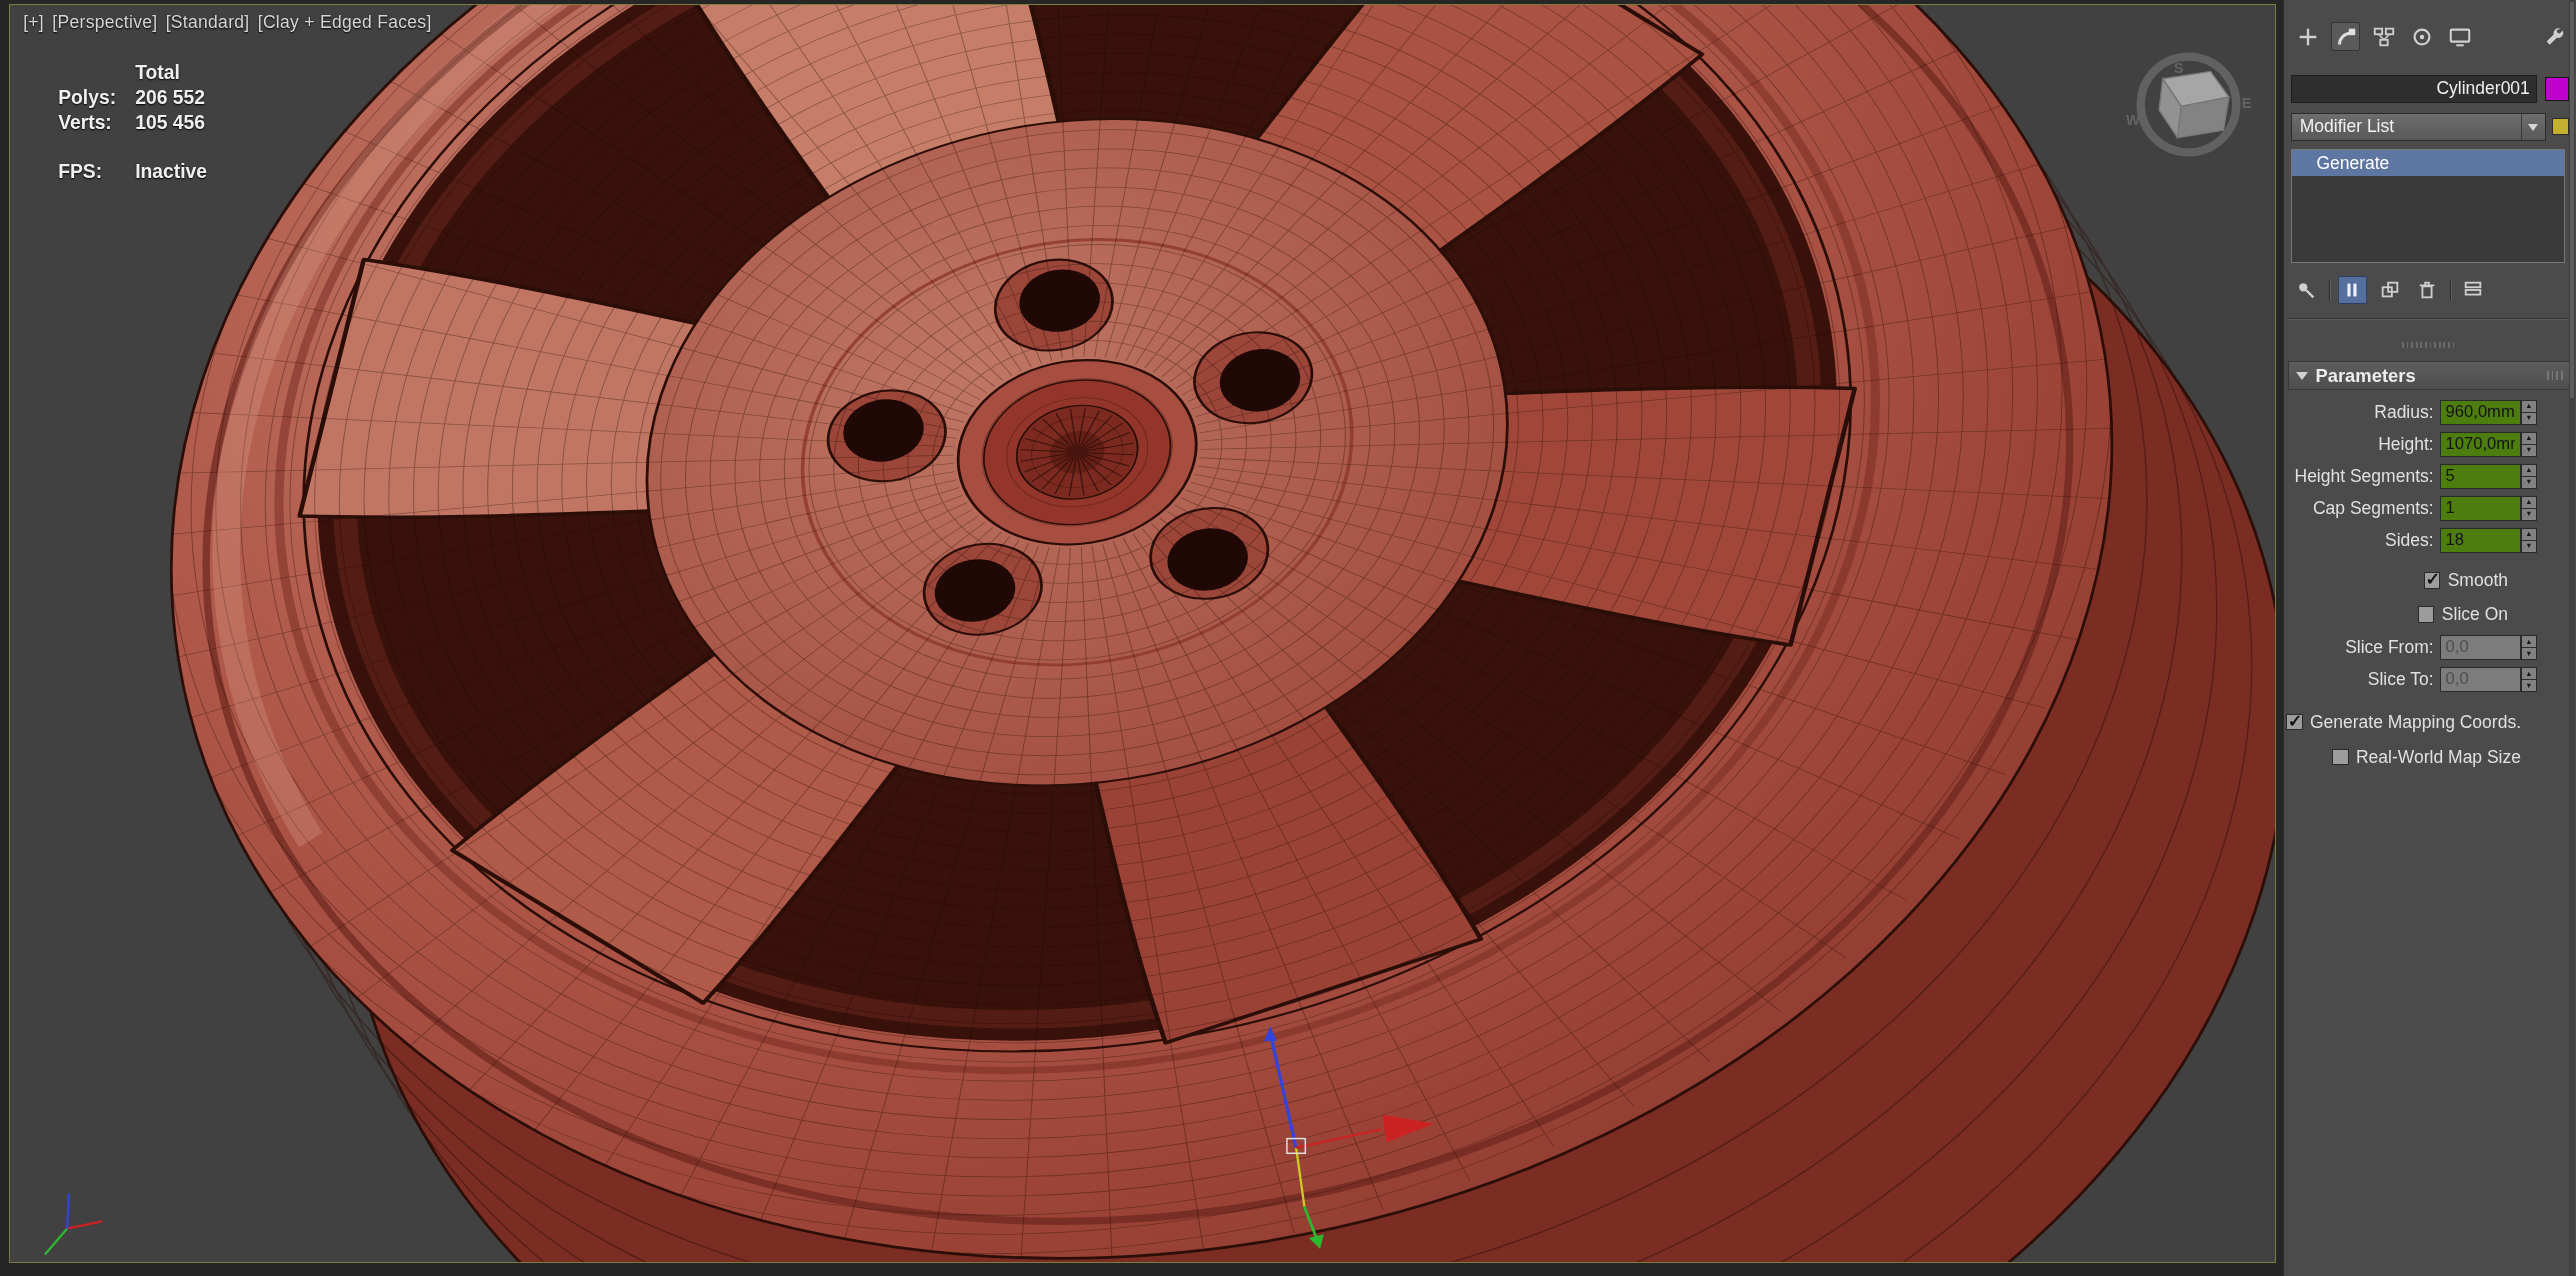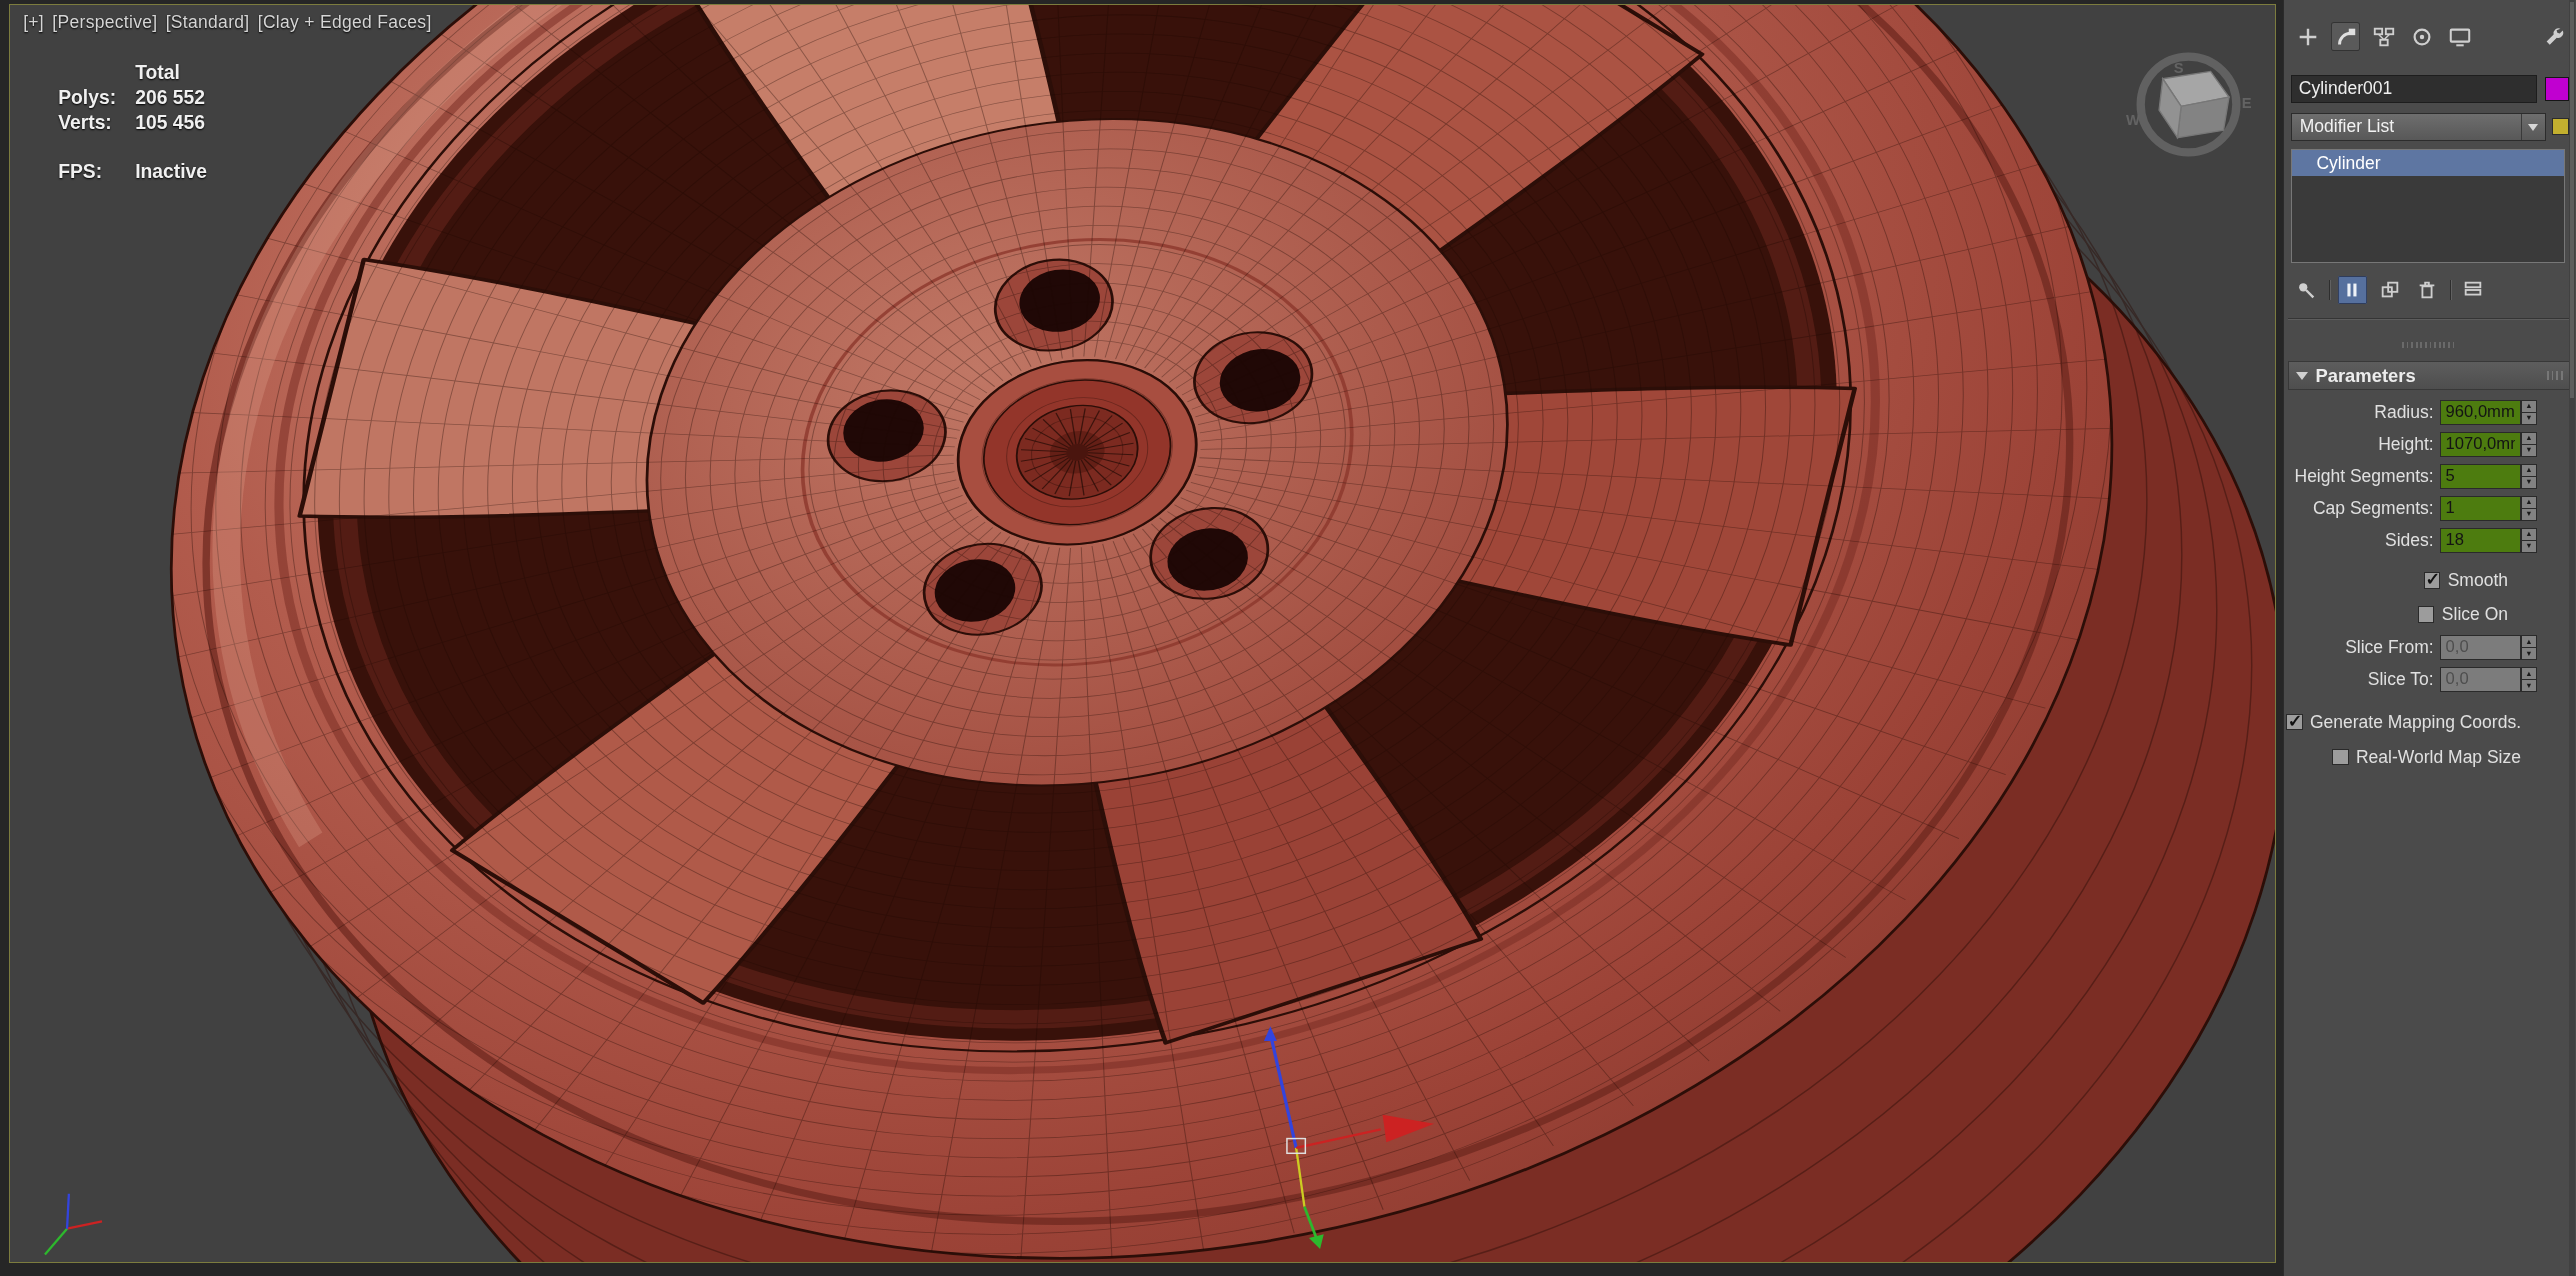--- a/index.html
+++ b/index.html
@@ -29,21 +29,21 @@
   .tabs { position:absolute; top:20px; left:9.2px; right:7.4px; height:33px;
           display:flex; align-items:center; gap:9.2px; }
   .tabbtn { width:29px; height:29px; display:flex; align-items:center; justify-content:center;
             border-radius:2.8px; cursor:pointer; }
   .tabbtn.active { background:#5a5a5a; box-shadow:inset 0 0 0 0.9px #333; }
   .tabbtn.push-right { margin-left:auto; }
 
   .namerow { position:absolute; top:74px; left:7.4px; right:7.4px; height:29px;
              display:flex; align-items:center; }
   .nameinput { flex:1; height:28px; background:#2e2e2e; border:0.9px solid #1d1d1d;
-               color:#f0f0f0; font-size:17.5px; padding:0 6.4px; font-family:"Liberation Sans",sans-serif; }
+               color:#f0f0f0; font-size:17.5px; padding:0 6.4px; font-family:"Liberation Sans",sans-serif;text-align:right; }
   .swatch { width:24px; height:24px; margin-left:7.4px; border:0.9px solid #161616; cursor:pointer; }
 
   .modrow { position:absolute; top:112px; left:7.4px; right:7.4px; height:29px;
             display:flex; align-items:center; }
   .dropdown { flex:1; height:28px; background:linear-gradient(#6e6e6e,#585858);
               border:0.9px solid #2c2c2c; display:flex; align-items:center; cursor:pointer; }
   .dropdown .dlabel { flex:1; font-size:17.5px; color:#f2f2f2; padding-left:7.4px; }
   .darrow { width:24px; height:100%; display:flex; align-items:center; justify-content:center;
             border-left:0.9px solid #3a3a3a; }
   .darrow::after { content:""; border:5.5px solid transparent; border-top:7.4px solid #d6d6d6;
@@ -439,21 +439,21 @@
 
     <div class="modrow">
       <div class="dropdown">
         <span class="dlabel">Modifier List</span>
         <span class="darrow"></span>
       </div>
       <div class="mod-extra"></div>
     </div>
 
     <div class="stackbox">
-      <div class="stackrow selected">Cylinder</div>
+      <div class="stackrow selected">Generate</div>
     </div>
 
     <div class="stacktools">
       <div class="toolbtn">
         <svg width="22" height="22" viewBox="0 0 24 24">
           <circle cx="9" cy="9" r="4.5" fill="#cfcfcf"></circle>
           <path d="M12 12L20 20" stroke="#cfcfcf" stroke-width="2.6"></path>
           </svg>
       </div>
       <div class="tsep"></div>

